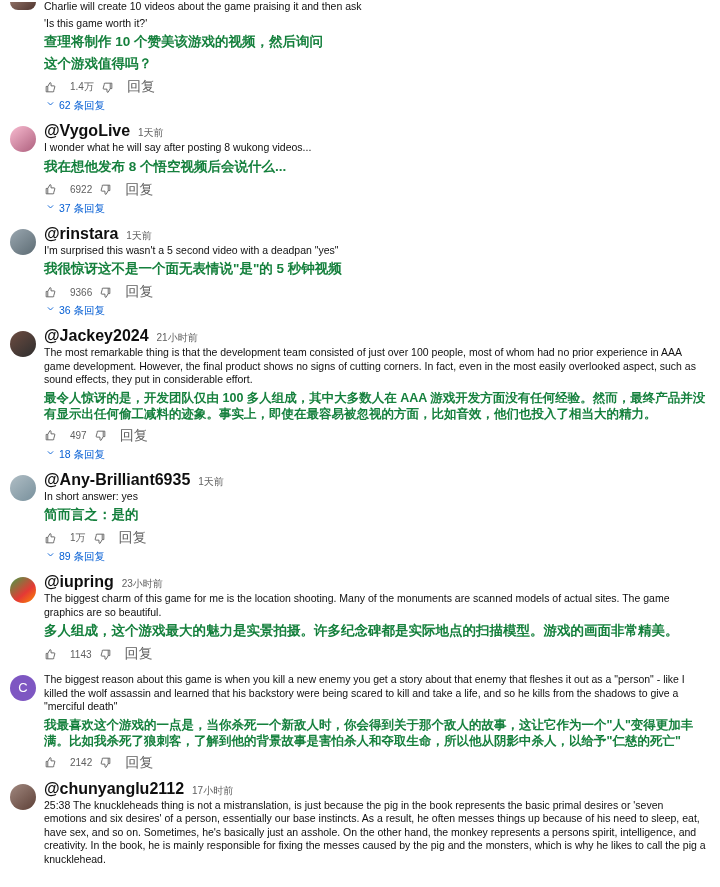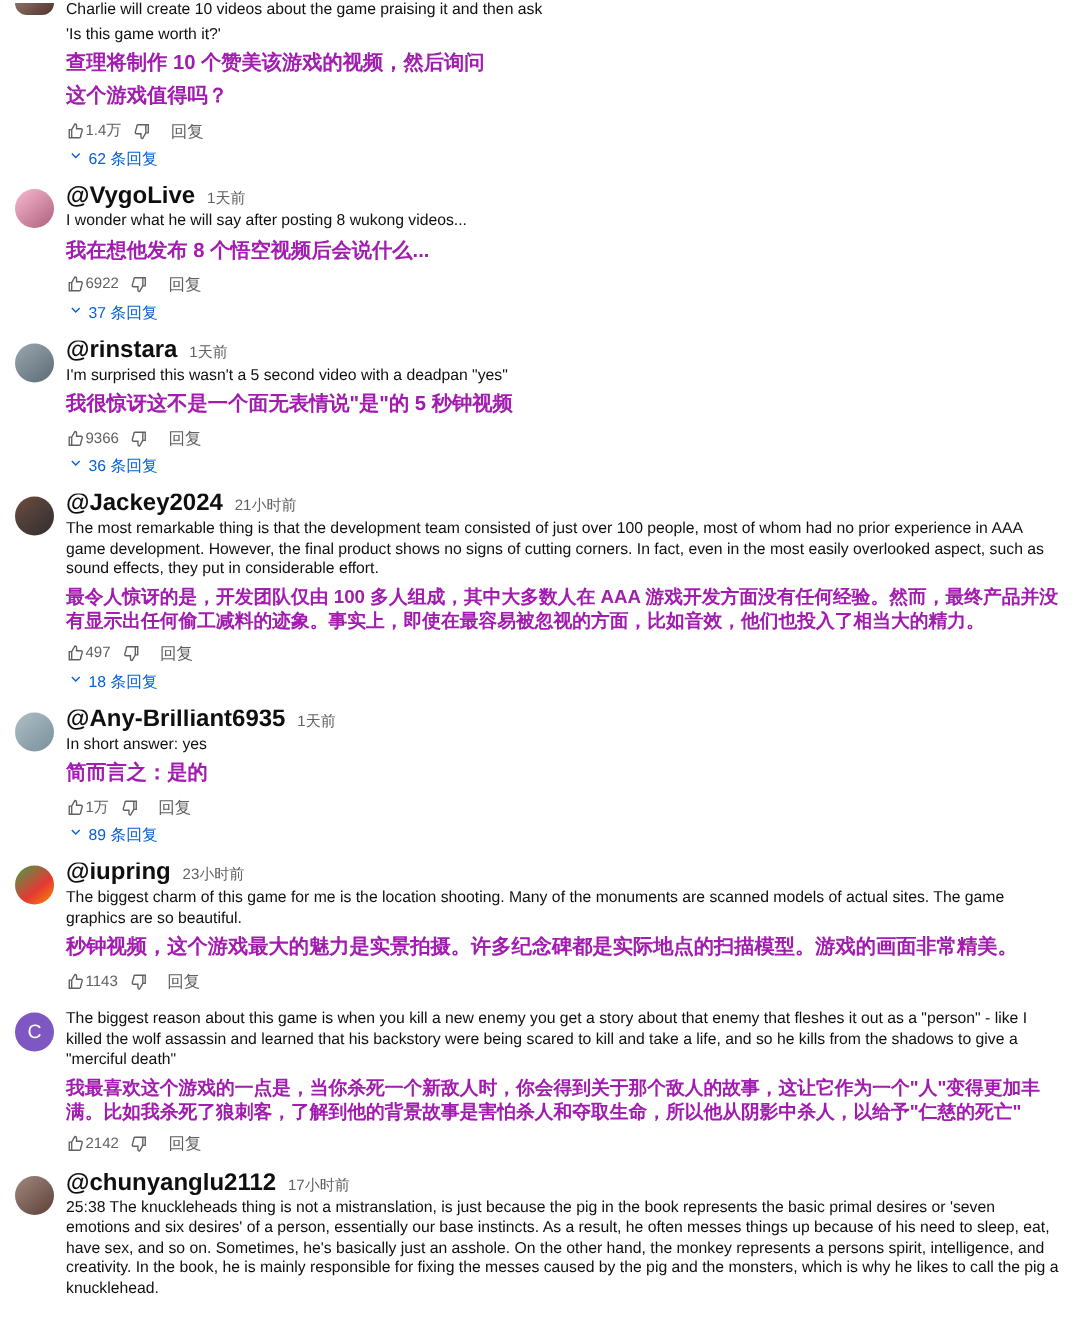--- a/index.html
+++ b/index.html
@@ -73,54 +73,54 @@
   .orig {
     font-size: 10.5px;
     line-height: 13.5px;
     color: #0f0f0f;
     margin: 0 0 3px 0;
     word-wrap: break-word;
   }
   .trans {
     font-size: 12.5px;
     line-height: 16px;
-    color: #a21caf;
+    color: #15803d;
     margin: 0 0 4px 0;
     font-weight: bold;
     word-wrap: break-word;
   }
   .trans.big {
     font-size: 13.5px;
     line-height: 18px;
   }
   .actions {
     display: flex;
     align-items: center;
     gap: 7px;
     height: 20px;
     margin-bottom: 1px;
   }
   .icon-btn {
     display: inline-flex;
     align-items: center;
-    gap: 0;
+    gap: 13px;
     color: #606060;
     font-size: 10px;
   }
   .thumb-up, .thumb-down {
     display: inline-block;
     width: 13px;
     height: 13px;
   }
   .count {
     font-size: 10px;
     color: #606060;
   }
   .reply-btn {
-    font-size: 11px;
+    font-size: 14px;
     color: #606060;
     margin-left: 6px;
   }
   .replies {
     display: flex;
     align-items: flex-start;
     gap: 4px;
     color: #065fd4;
     font-size: 10.5px;
     margin: 2px 0 0 2px;
@@ -319,21 +319,21 @@
   <div class="comment">
     <div class="avatar-wrap">
       <div class="avatar av6"></div>
     </div>
     <div class="body">
       <div class="meta">
         <span class="handle">@iupring</span>
         <span class="time">23小时前</span>
       </div>
       <p class="orig">The biggest charm of this game for me is the location shooting. Many of the monuments are scanned models of actual sites. The game graphics are so beautiful.</p>
-      <p class="trans big">秒钟视频，这个游戏最大的魅力是实景拍摄。许多纪念碑都是实际地点的扫描模型。游戏的画面非常精美。</p>
+      <p class="trans big">多人组成，这个游戏最大的魅力是实景拍摄。许多纪念碑都是实际地点的扫描模型。游戏的画面非常精美。</p>
       <div class="actions">
         <span class="icon-btn">
           <svg class="thumb-up" viewBox="0 0 24 24">
               <path fill="none" stroke="#606060" stroke-width="1.7" d="M7 10v10H4V10h3zm0 0l4-7a2 2 0 0 1 2 2v4h5.5a1.5 1.5 0 0 1 1.45 1.9l-2 7A1.5 1.5 0 0 1 16.5 20H7"></path>
             </svg>
           <span class="count">1143</span>
         </span>
         <span class="icon-btn">
           <svg class="thumb-down" viewBox="0 0 24 24">
               <path fill="none" stroke="#606060" stroke-width="1.7" d="M17 14V4h3v10h-3zm0 0l-4 7a2 2 0 0 1-2-2v-4H5.5a1.5 1.5 0 0 1-1.45-1.9l2-7A1.5 1.5 0 0 1 7.5 4H17"></path>

